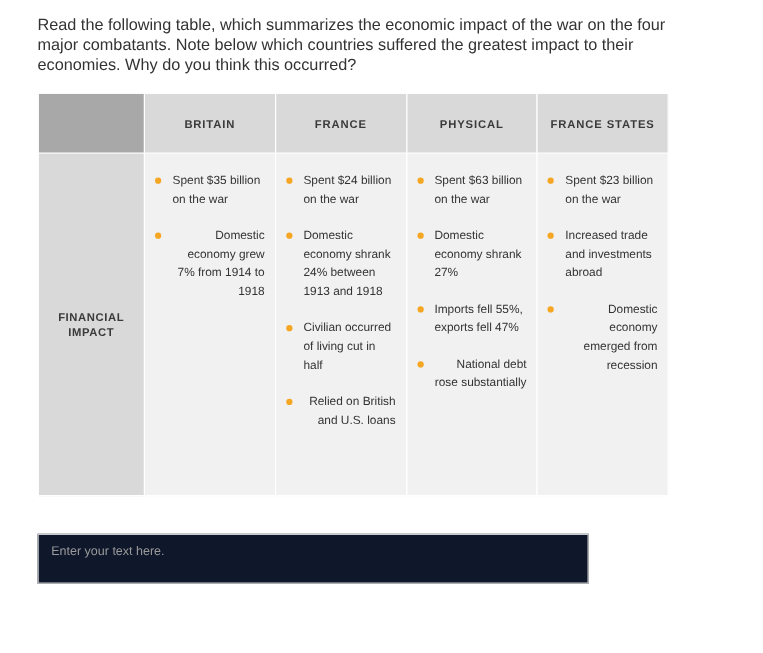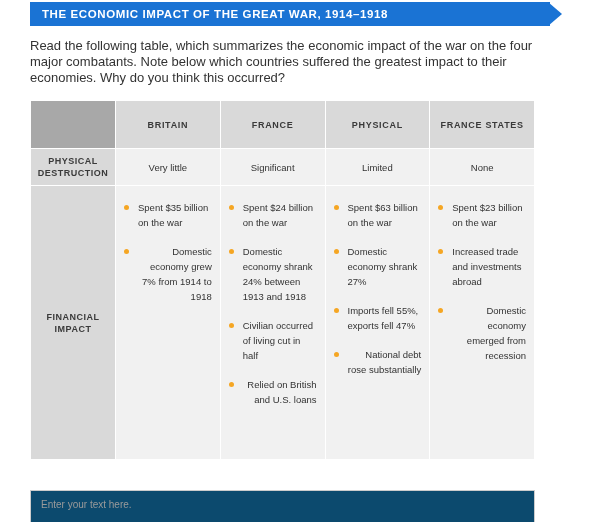--- a/index.html
+++ b/index.html
@@ -143,68 +143,55 @@
     border-radius: 50%;
     background: #f5a623;
   }
 
   
   .answer-wrap {
     margin: 30px 30px 0 30px;
     width: 505px;
   }
   .answer-box {
-    width: 505px;
+    width: 441px;
     height: 40px;
     box-sizing: border-box;
     border: 1px solid #cccccc;
-    background: #0c4a6e;
+    background: #0f172a;
     font-family: "Liberation Sans", sans-serif;
     font-size: 10px;
     color: #999999;
     padding: 8px 10px;
     resize: none;
     outline: none;
   }
   .answer-box::placeholder { color: #9a9a9a; }
 </style>
 </head>
 <body>
 
 <div class="page">
 
-  <div class="banner-wrap">
-    <div class="banner">
-      <span class="banner-title">THE ECONOMIC IMPACT OF THE GREAT WAR, 1914–1918</span>
-    </div>
-    <div class="banner-arrow"></div>
-  </div>
 
   <p class="instructions">Read the following table, which summarizes the economic impact of the war on the four major combatants. Note below which countries suffered the greatest impact to their economies. Why do you think this occurred?</p>
 
   <div class="table-wrap">
     <table class="data">
       <thead>
         <tr>
           <th class="corner"></th>
           <th class="colhead">BRITAIN</th>
           <th class="colhead">FRANCE</th>
           <th class="colhead">PHYSICAL</th>
           <th class="colhead">FRANCE STATES</th>
         </tr>
       </thead>
       <tbody>
 
-        <tr>
-          <td class="rowhead">PHYSICAL DESTRUCTION</td>
-          <td class="cell">Very little</td>
-          <td class="cell">Significant</td>
-          <td class="cell">Limited</td>
-          <td class="cell">None</td>
-        </tr>
 
         <tr>
           <td class="rowhead">FINANCIAL IMPACT</td>
           <td class="cell tall">
             <ul class="bullets">
                 <li>Spent $35 billion on the war</li>
                 <li>Domestic economy grew 7% from 1914 to 1918</li>
               </ul>
           </td>
           <td class="cell tall">

